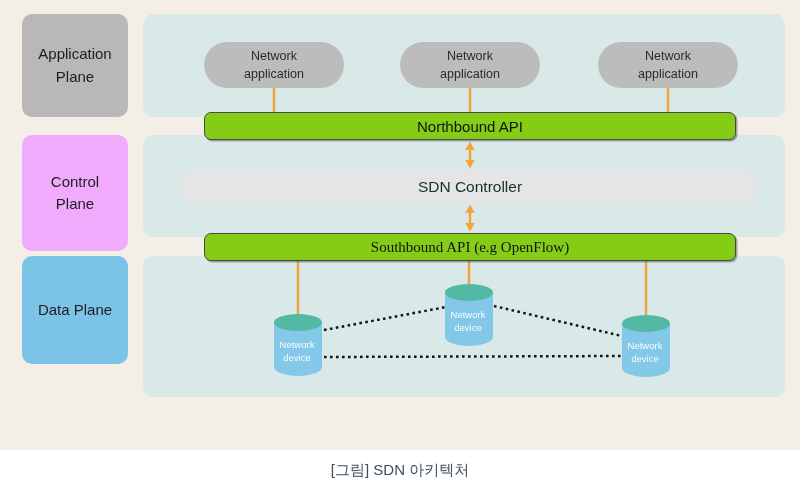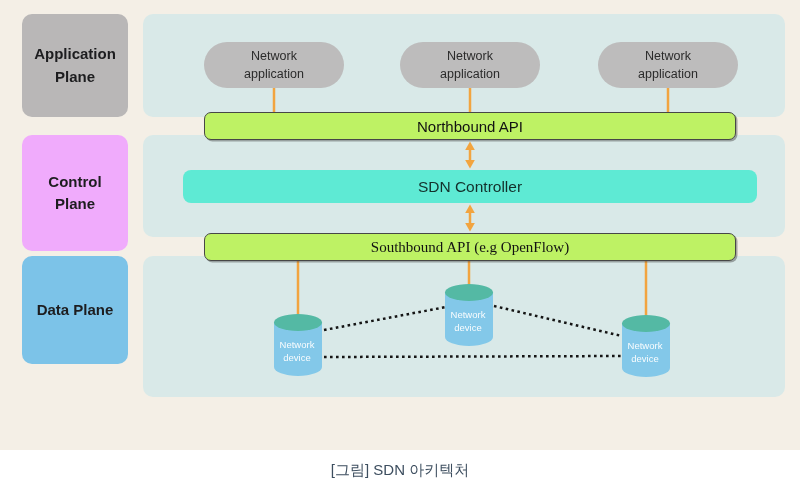--- a/index.html
+++ b/index.html
@@ -23,48 +23,48 @@
   .band.app  { top:14px;  height:103px; }
   .band.ctrl { top:135px; height:102px; }
   .band.data { top:256px; height:141px; }
 
   
   .plane-box {
     position:absolute; left:22px; width:106px;
     border-radius:10px; display:flex; align-items:center; justify-content:center;
     text-align:center; font-size:15px; color:#1d1d1f; line-height:1.5;
   }
-  .plane-box span { display:inline-block; max-width:82px;font-weight:bold; }
+  .plane-box span { display:inline-block; max-width:82px; }
   .plane-box.app  { top:14px;  height:103px; background:#b9b7b7; }
   .plane-box.ctrl { top:135px; height:116px; background:#f0abfc; }
   .plane-box.data { top:256px; height:108px; background:#7cc3e8; }
 
   
   .pill {
     position:absolute; top:42px; width:140px; height:46px;
     background:#bdbcbc; border-radius:23px;
     display:flex; align-items:center; justify-content:center; text-align:center;
     font-size:12.5px; line-height:1.45; color:#2b2b2b;
   }
   .pill span { display:inline-block; max-width:84px; }
   .pill.p1 { left:204px; } .pill.p2 { left:400px; } .pill.p3 { left:598px; }
 
   
   .api-bar {
     position:absolute; left:204px; width:532px; height:28px;
-    background:#bef264; border:1.5px solid #474747; border-radius:7px;
+    background:#84cc16; border:1.5px solid #474747; border-radius:7px;
     box-shadow:1.5px 1.5px 0 rgba(70,70,70,0.45);
     display:flex; align-items:center; justify-content:center;
     font-size:15px; color:#121212;
   }
   .api-bar.north { top:112px; }
   .api-bar.south { top:233px;font-family:Liberation Serif, serif; }
   .controller-bar {
     position:absolute; left:183px; top:170px; width:574px; height:33px;
-    background:#5eead4; border-radius:8px;
+    background:#e5e5e5; border-radius:8px;
     display:flex; align-items:center; justify-content:center;
     font-size:15.5px; color:#13302b;
   }
 
   
   svg.links { position:absolute; left:0; top:0; pointer-events:none; }
 
   
   .cylinder { position:absolute; width:48px; height:62px; }
   .cyl-body {

